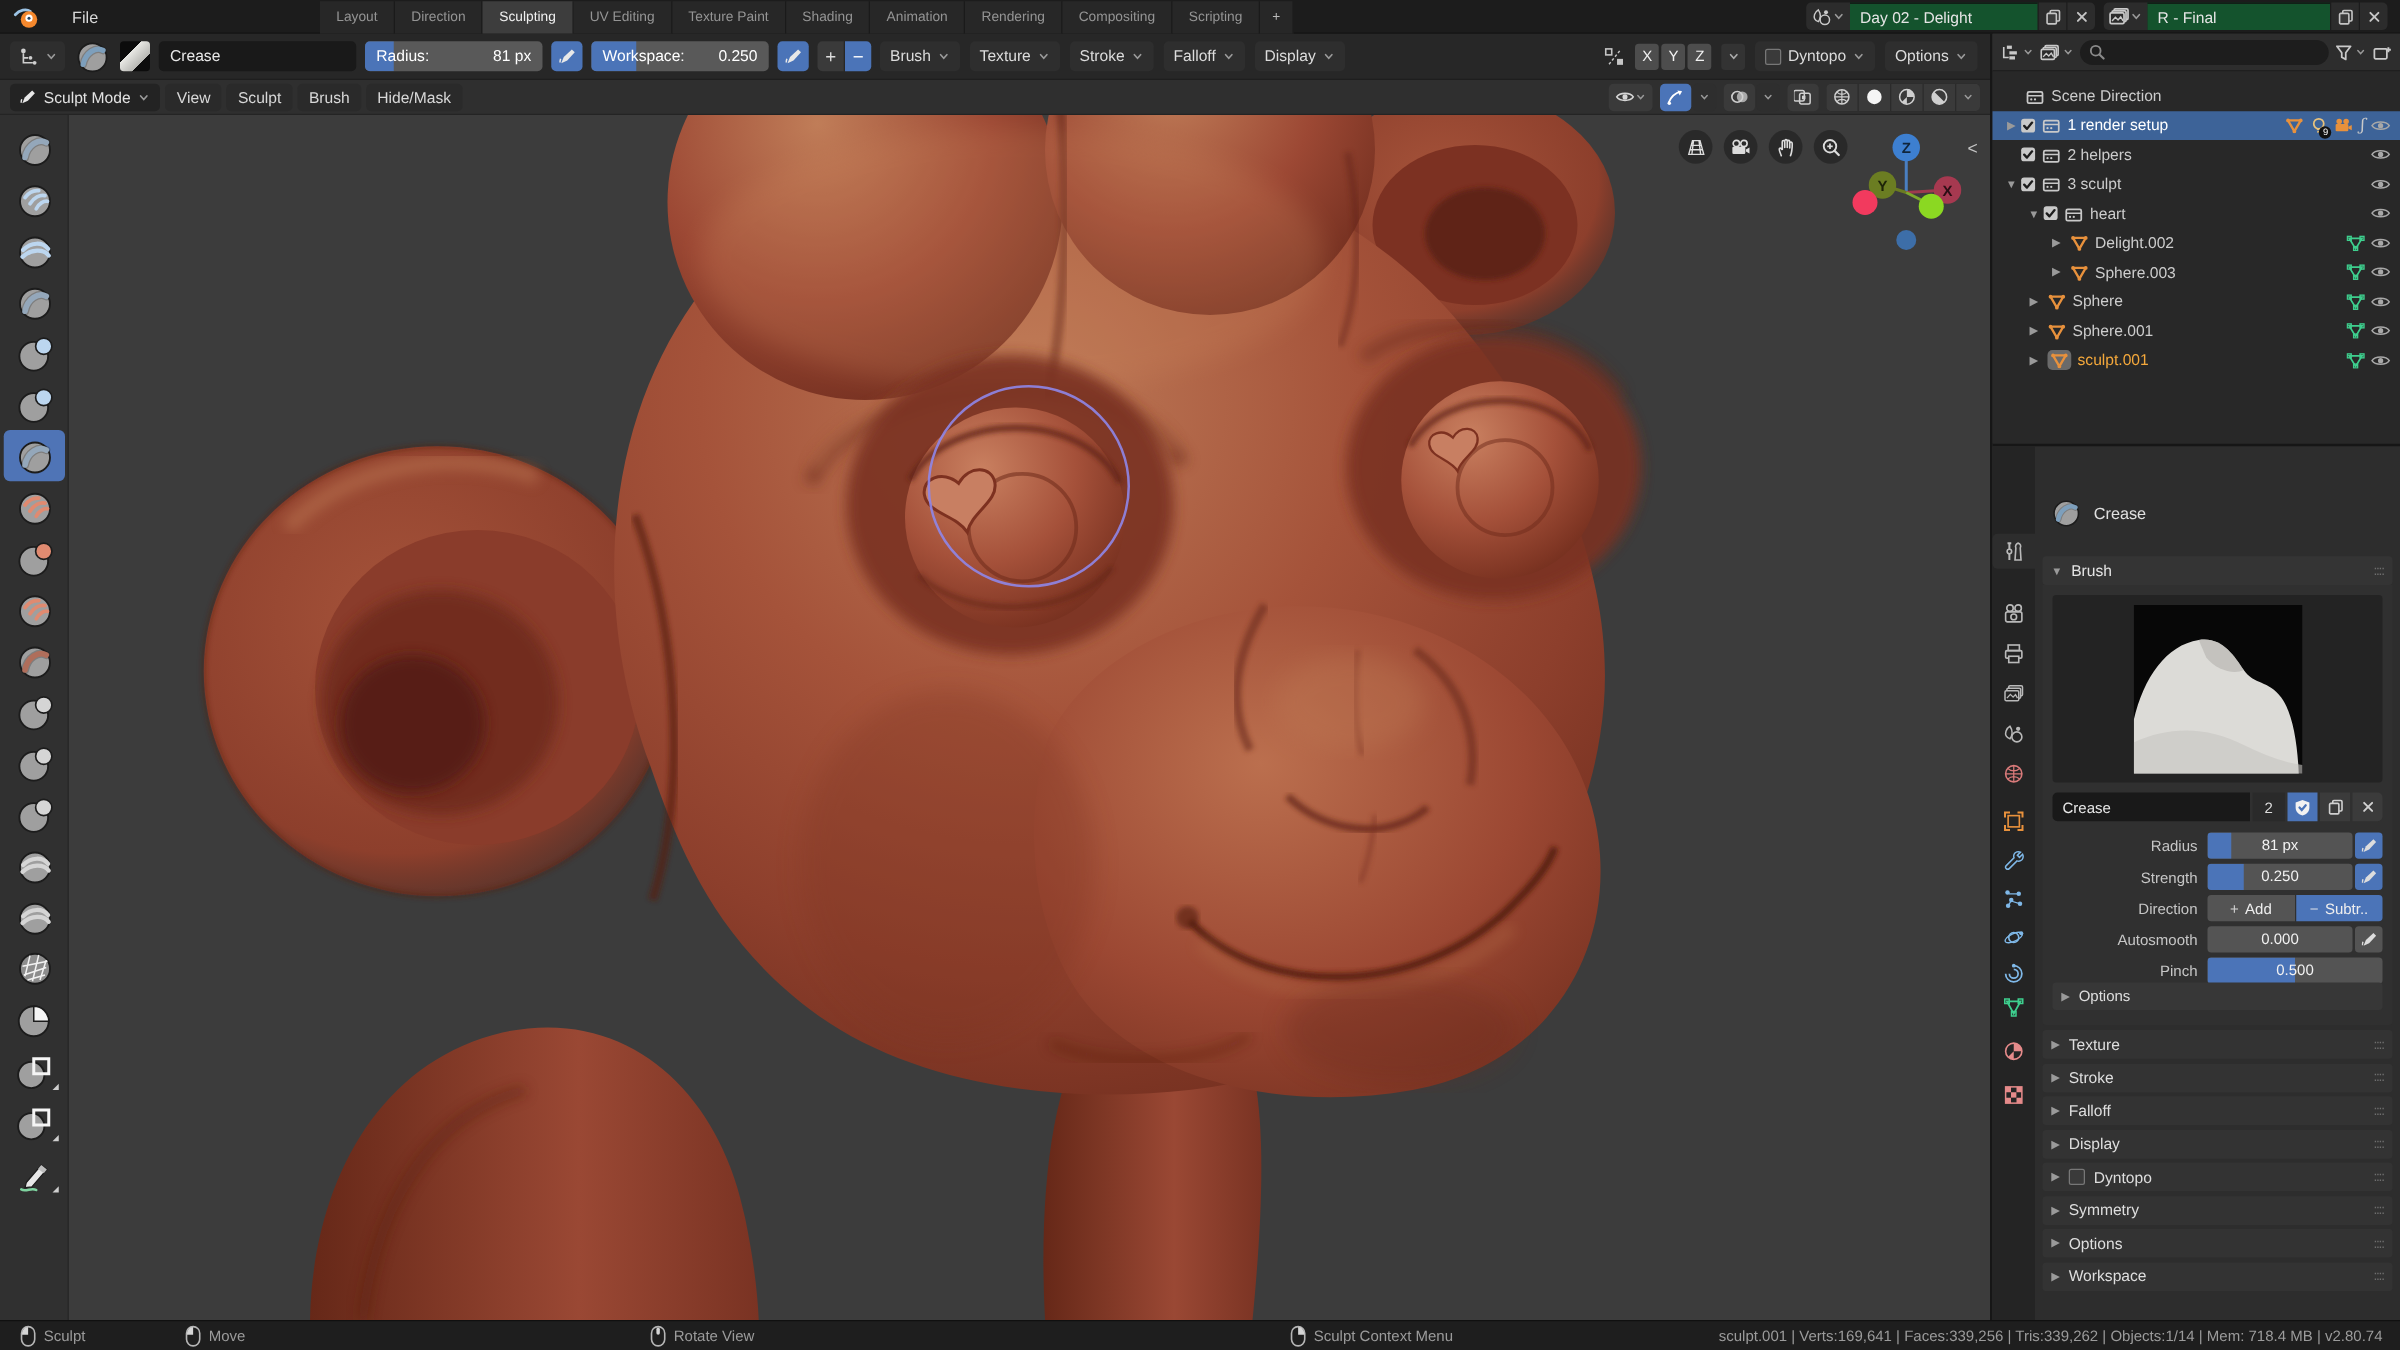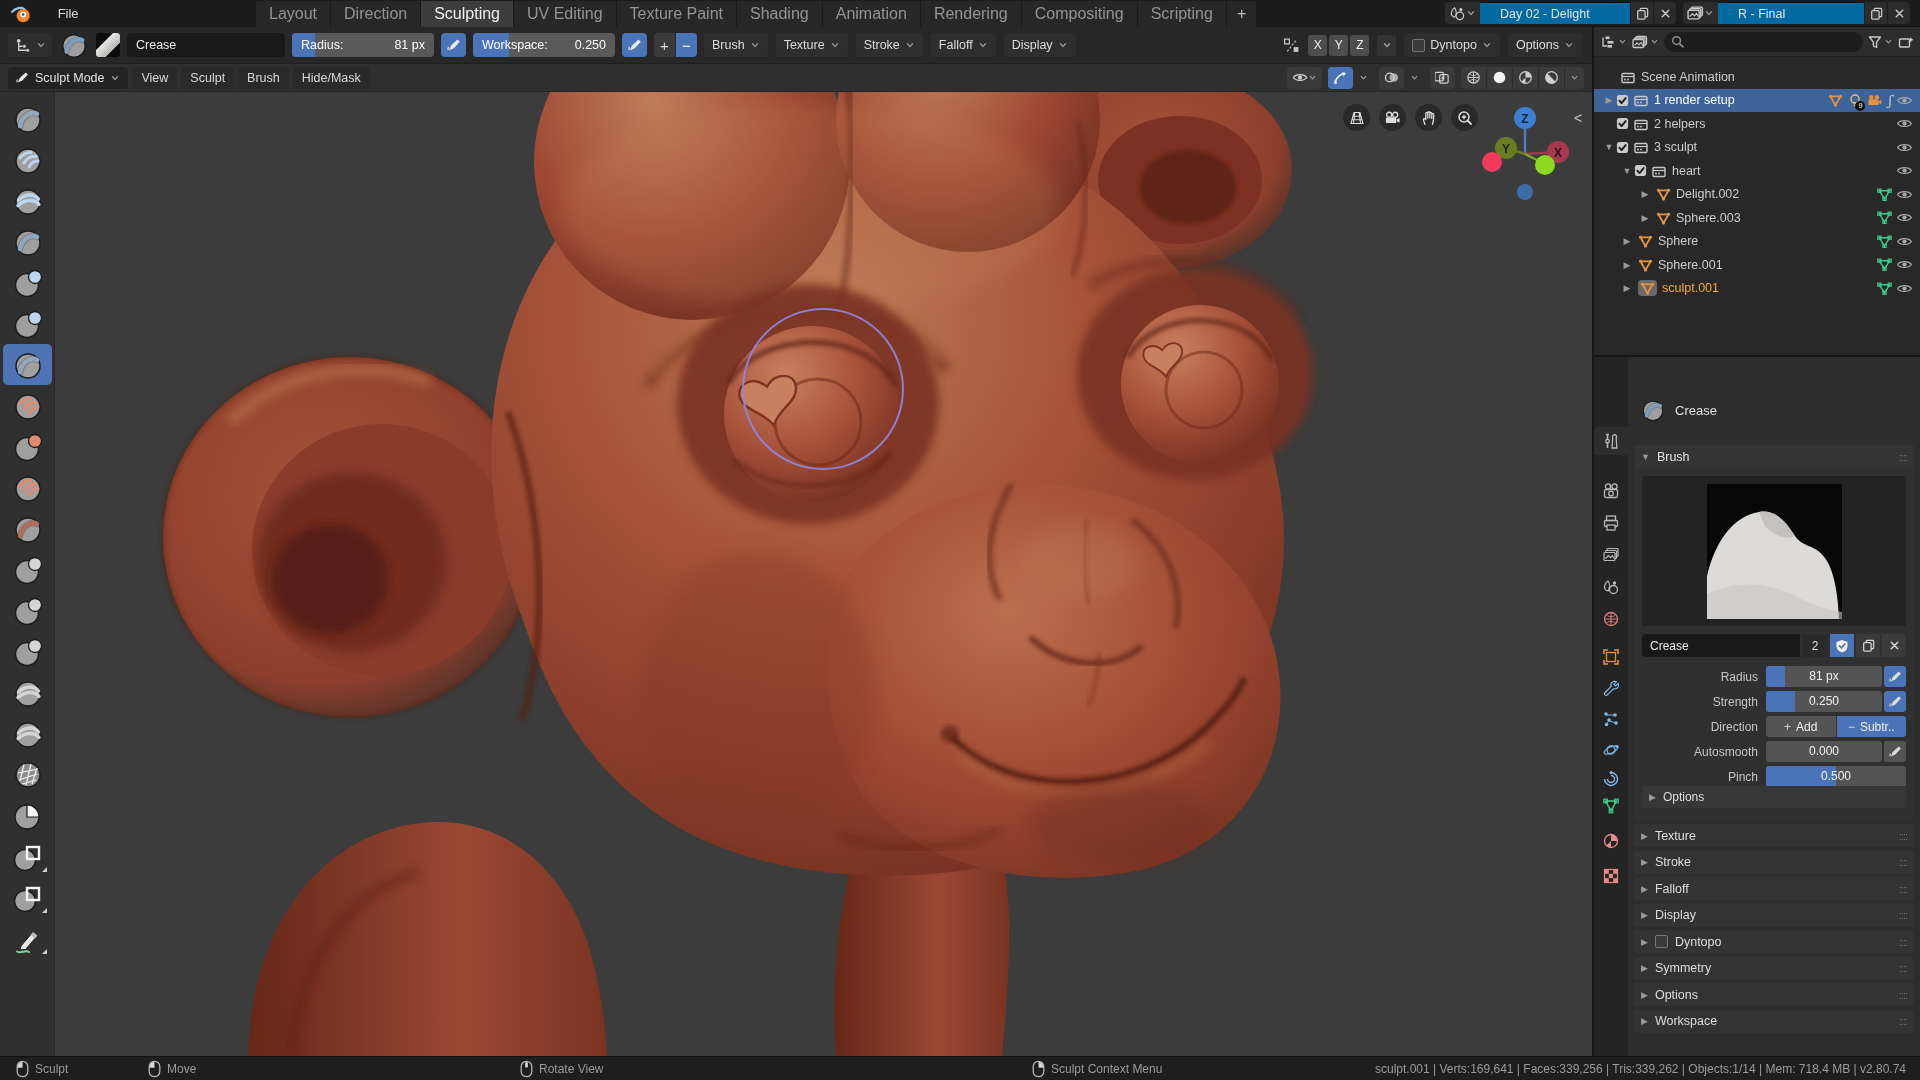--- a/index.html
+++ b/index.html
@@ -6,26 +6,26 @@
   html,body { width:1920px; height:1080px; overflow:hidden; background:#1d1d1d;
     font-family:"Liberation Sans","DejaVu Sans",sans-serif; font-size:12px; color:#d5d5d5; }
   svg.ic { display:inline-block; vertical-align:middle; }
 
   
   #topbar { position:absolute; left:0; top:0; width:1920px; height:27px; background:#1c1c1c; border-bottom:1px solid #131313; }
   #logo { position:absolute; left:10px; top:4px; }
   #menubar { position:absolute; left:34px; top:0; height:27px; display:flex; align-items:center;flex-direction:column; }
   .menu-item { padding:0 11px; font-size:13px; color:#d8d8d8; height:27px; line-height:27px; border-radius:4px; }
   #wstabs { position:absolute; left:256px; top:0; height:27px; display:flex; align-items:flex-end; }
-  .wstab { padding:0 13px; height:26px; line-height:26px; font-size:16px; color:#949494; background:#272727; border-right:1px solid #1a1a1a; }
+  .wstab { padding:0 13px; height:26px; line-height:26px; font-size:11px; color:#949494; background:#272727; border-right:1px solid #1a1a1a; }
   .wstab.active { background:#3d3d3d; color:#f0f0f0; }
   .wstab.plus { background:#272727; color:#bbb; padding:0 10px; }
   .id-widget { position:absolute; top:2px; height:22px; display:flex; align-items:center; }
   .id-chip { height:22px; background:#2c2c2c; border-radius:4px 0 0 4px; display:flex; align-items:center; padding:0 4px; }
-  .id-field { height:22px; background:#0369a1; border-top:1px solid #101010; color:#e5e5e5; font-size:12.5px; display:flex; align-items:center; padding:0 20px; }
+  .id-field { height:22px; background:#14532d; border-top:1px solid #101010; color:#e5e5e5; font-size:12.5px; display:flex; align-items:center; padding:0 8px; }
   .id-btn { width:22px; height:22px; background:#2c2c2c; display:flex; align-items:center; justify-content:center; margin-left:1px; color:#c5c5c5; }
   .id-btn:last-child { border-radius:0 4px 4px 0; }
 
   
   #toolheader { position:absolute; left:0; top:27px; width:1592px; height:37px; background:#272727; border-bottom:1px solid #1e1e1e; display:flex; align-items:center; }
   #toolheader .lft { display:flex; align-items:center; gap:7px; padding-left:8px; }
   .chip { height:24px; background:#2e2e2e; border-radius:4px; display:flex; align-items:center; gap:5px; padding:0 8px; color:#dcdcdc; font-size:12.5px; white-space:nowrap; }
   .fieldbox { height:24px; background:#191919; border-radius:4px; color:#e8e8e8; display:flex; align-items:center; padding:0 9px; font-size:12.5px; }
   .slider { position:relative; height:24px; width:142px; background:#595959; border-radius:4px; overflow:hidden; font-size:12.5px; }
   .slider .fill { position:absolute; left:0; top:0; bottom:0; background:#4b74b8; }
@@ -951,21 +951,21 @@
       <span><svg class="ic" width="16" height="14" style="color:#c9c9c9">
             <use href="#i-newcoll"></use>
           </svg></span>
     </div>
     <div id="outrows">
         <div class="orow" style="padding-left: 8px;">
           <span class="xp"></span>
           <svg class="ic" width="16" height="14" style="color:#c9c9c9;margin-left:4px">
             <use href="#i-coll"></use>
           </svg>
-          <span class="nm">Scene Animation</span>
+          <span class="nm">Scene Direction</span>
           <span class="right-ics"></span>
         </div>
         <div class="orow selected" style="padding-left: 8px;">
           <span class="xp">▶</span>
           <svg class="ic" width="13" height="13">
             <use href="#i-check"></use>
           </svg>
           <svg class="ic" width="16" height="14" style="color:#c9c9c9;margin-left:4px">
             <use href="#i-coll"></use>
           </svg>

